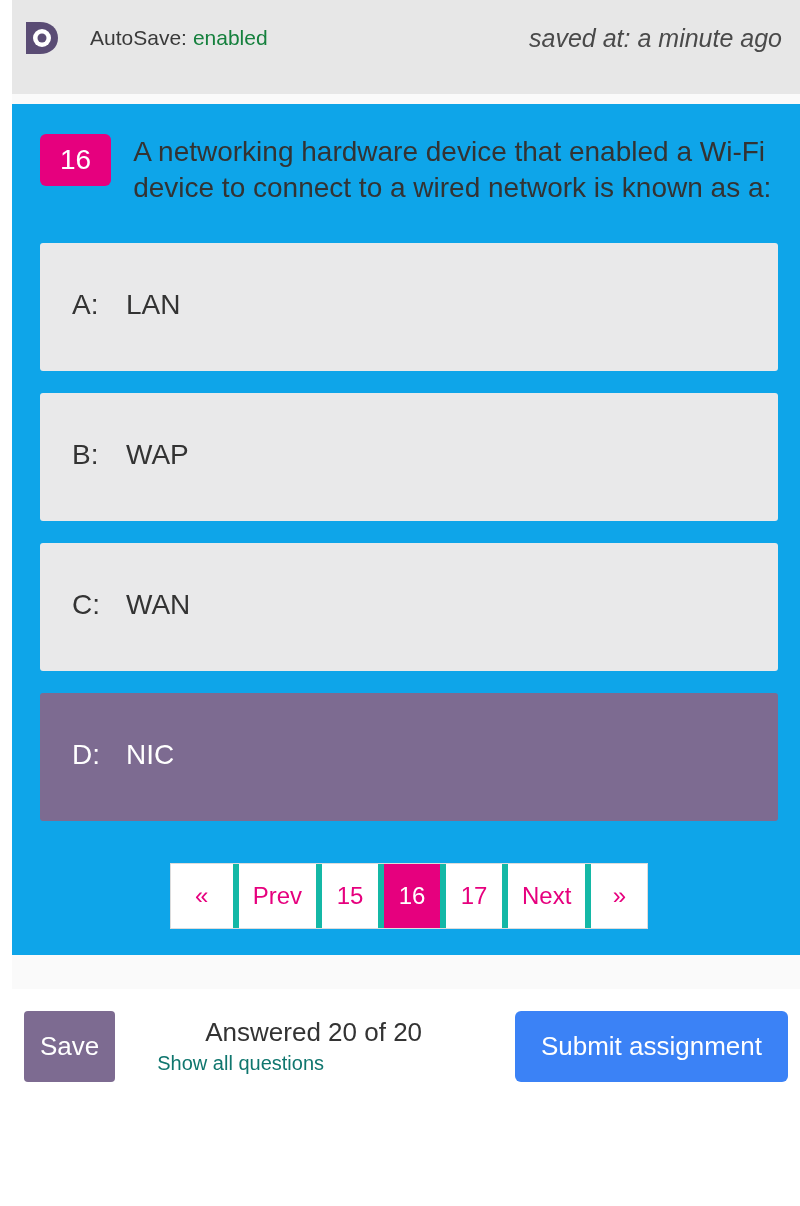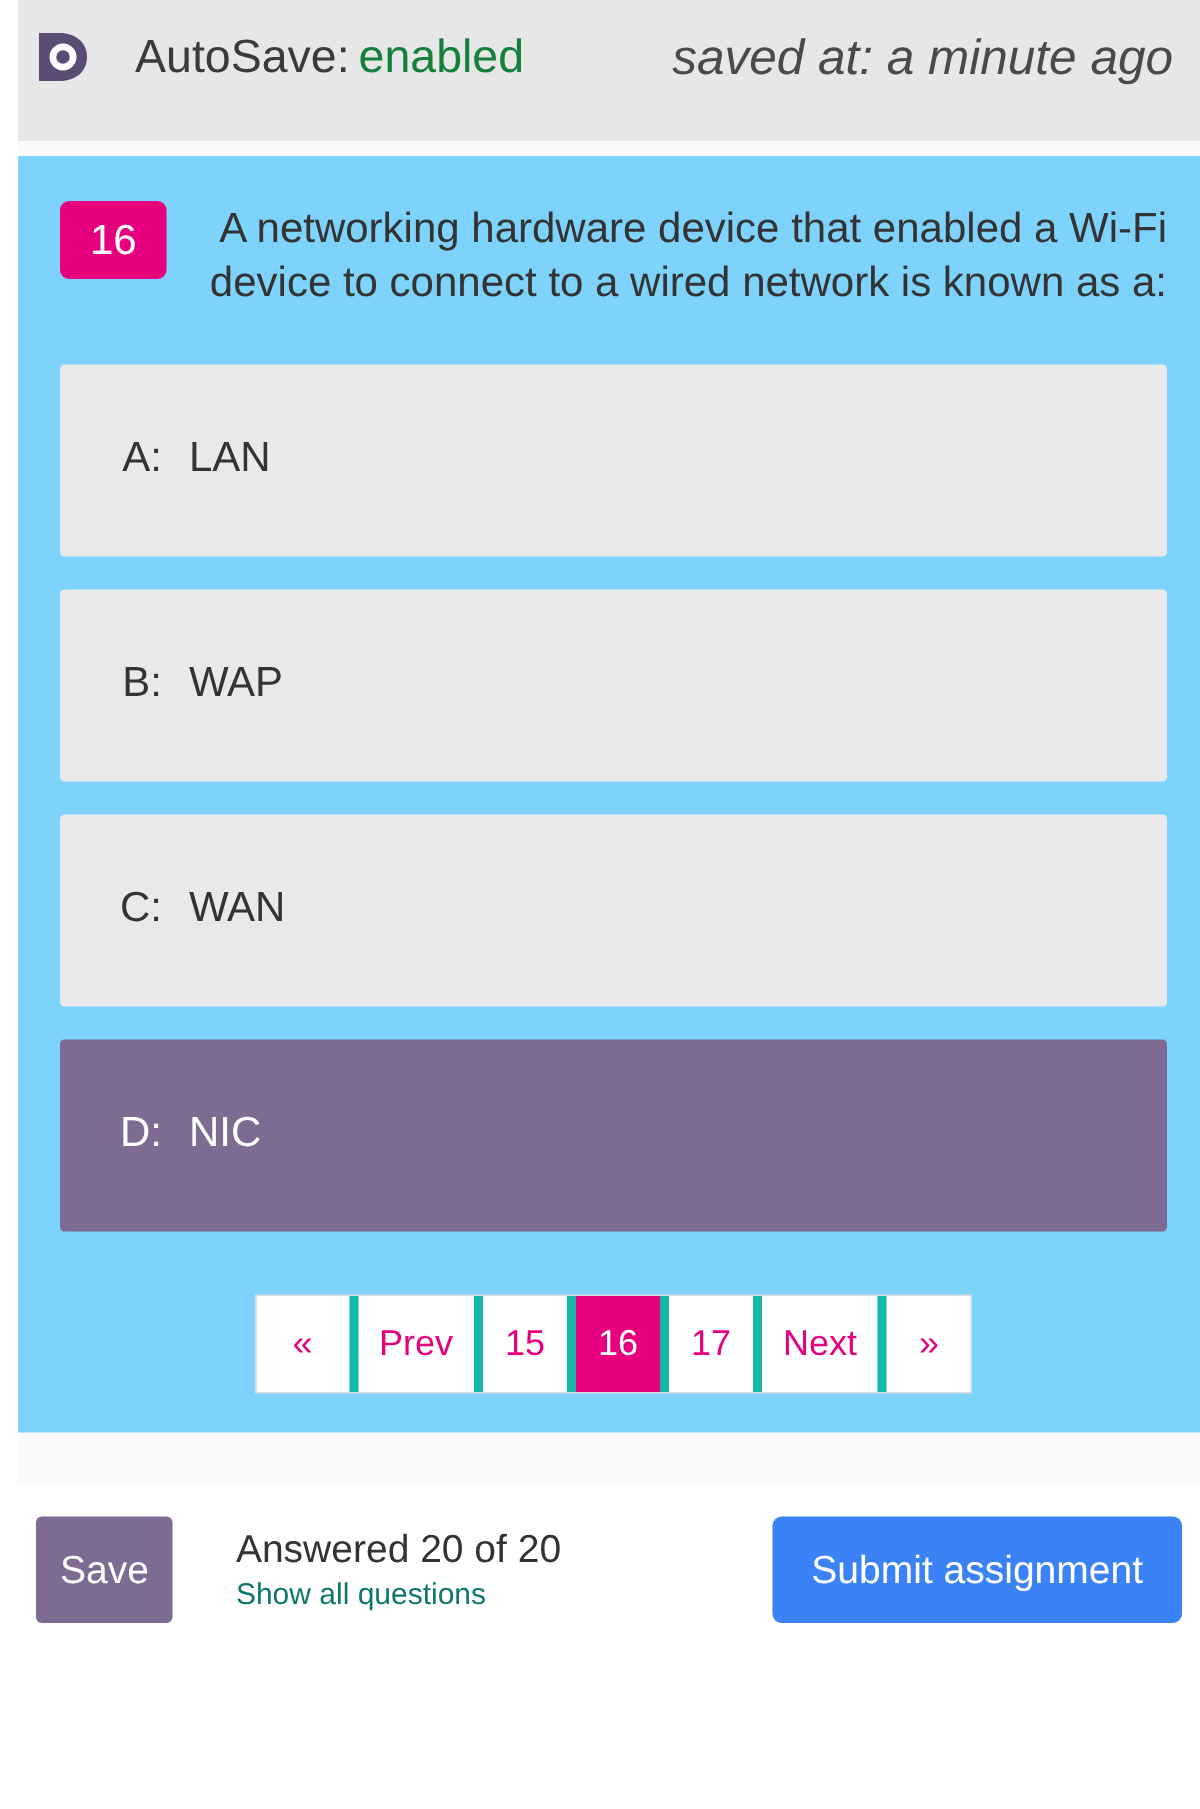--- a/index.html
+++ b/index.html
@@ -22,38 +22,37 @@
       gap: 28px;
     }
     .logo {
       width: 40px;
       height: 40px;
       position: relative;
       flex: 0 0 auto;
     }
     .logo svg { width: 40px; height: 40px; display:block; }
     .autosave {
-      font-size: 31px;
+      font-size: 21px;
       color: #3a3a3a;
       display: flex;
       gap: 6px;
       align-items: flex-end;
     }
     .autosave .status { color: #15803d; }
     .saved-at {
       margin-left: auto;
-      font-size: 33px;
+      font-size: 25px;
       font-style: italic;
       color: #4a4a4a;
     }
     .card {
-      background: #7dd3fc;
+      background: #0ea5e9;
       margin-top: 10px;
       padding: 30px 22px 26px 28px;
-      text-align: right;
     }
     .question-row {
       display: flex;
       align-items: flex-start;
       gap: 22px;
       margin-bottom: 36px;
     }
     .q-num {
       background: #e6007e;
       color: #ffffff;
@@ -130,20 +129,21 @@
       border: none;
     }
     .progress-block {
       display: flex;
       flex-direction: column;
       gap: 4px;
     }
     .answered-line {
       font-size: 26px;
       color: #333333;
+      margin-left: 48px;
     }
     .show-all {
       font-size: 20px;
       color: #0f766e;
       cursor: pointer;
     }
     .submit-btn {
       margin-left: auto;
       background: #3b82f6;
       color: #ffffff;

